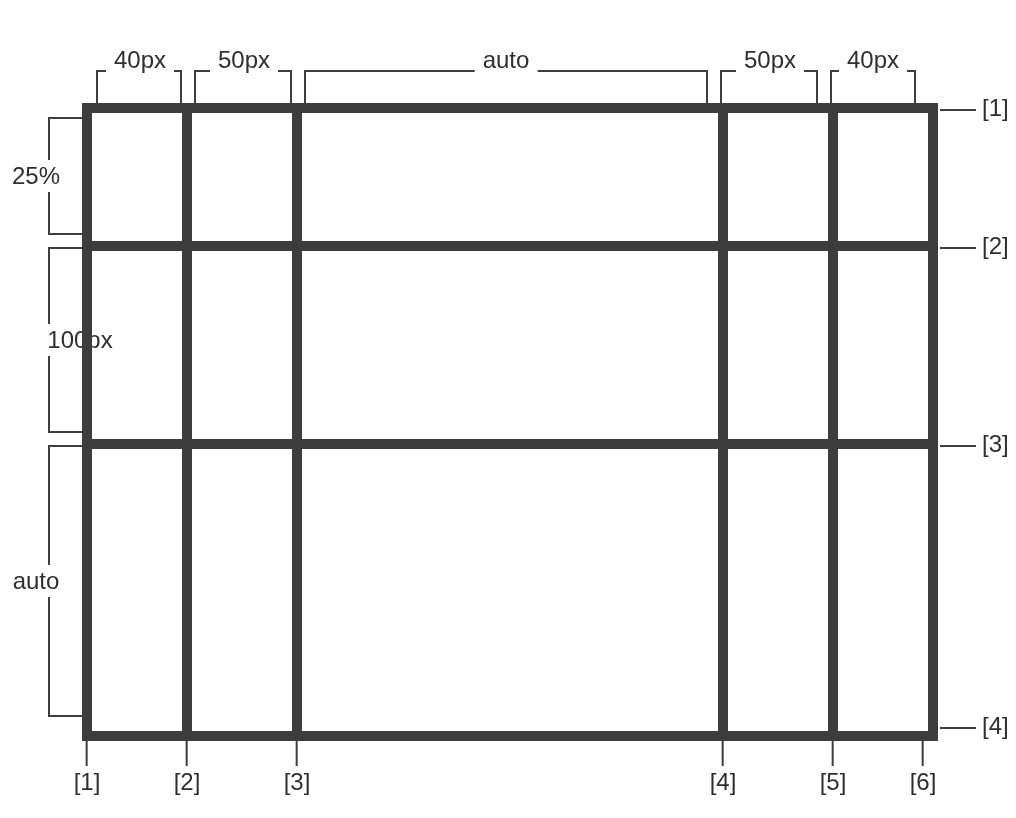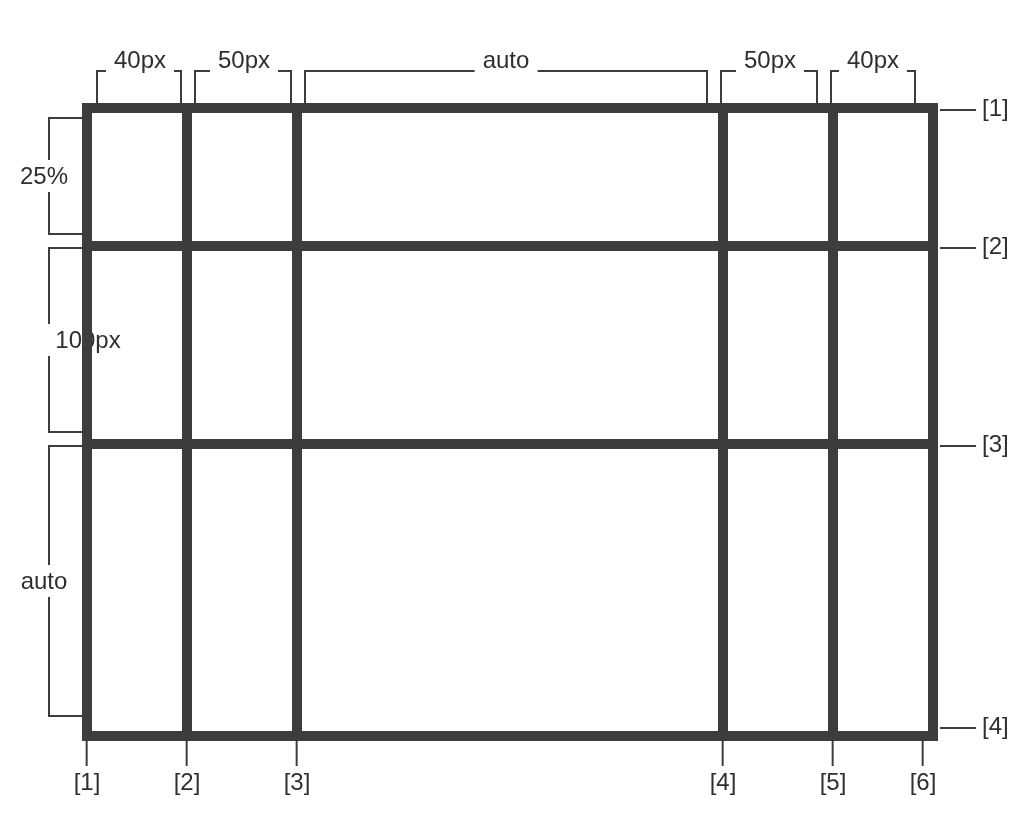--- a/index.html
+++ b/index.html
@@ -82,21 +82,21 @@
     box-sizing: border-box;
   }
   .row-label {
     position: absolute;
     left: 0;
     width: 72px;
     font-size: 24px;
     line-height: 24px;
     text-align: center;
     background: #ffffff;
-    padding: 4px 8px;
+    padding: 4px 0;
     transform: translateY(-50%);
     white-space: nowrap;
   }
 
   
 
   .h-tag {               
     position: absolute;
     left: 940px;
     font-size: 24px;

